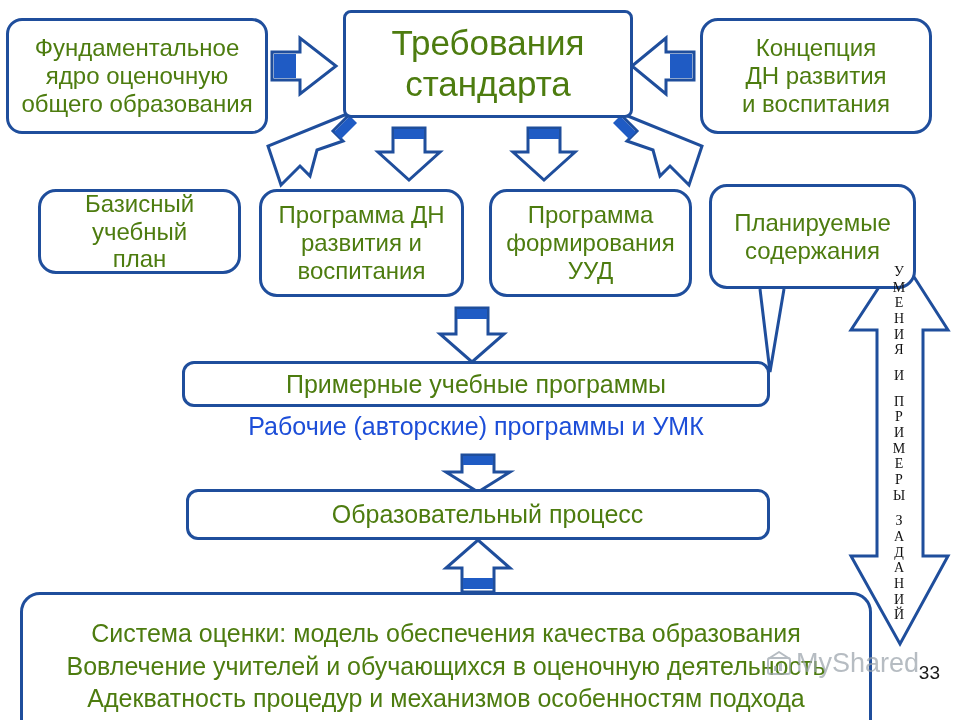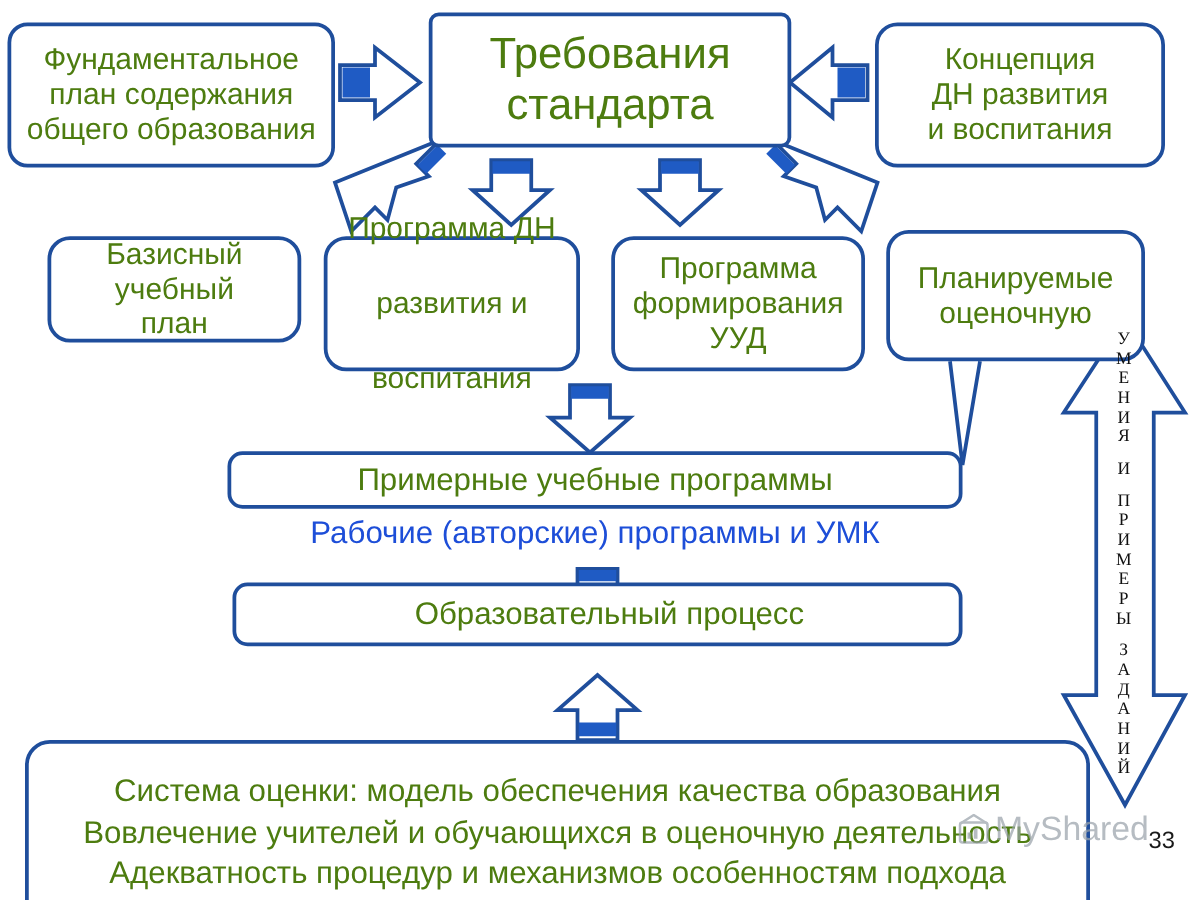--- a/index.html
+++ b/index.html
@@ -44,26 +44,26 @@
     display: block;
     white-space: nowrap;
   }
 
   
   #node-core       { left: 6px;   top: 18px;  width: 262px; height: 116px; font-size: 24px; border-radius: 16px;}
   #node-req        { left: 343px; top: 10px;  width: 290px; height: 108px; font-size: 35px; border-radius: 8px;}
   #node-concept    { left: 700px; top: 18px;  width: 232px; height: 116px; font-size: 24px; border-radius: 18px;}
 
   #node-plan       { left: 38px;  top: 189px; width: 203px; height: 85px; font-size: 24px; border-radius: 18px;}
-  #node-prog-dn    { left: 259px; top: 189px; width: 205px; height: 108px; font-size: 24px; border-radius: 18px; gap: 32px;}
+  #node-prog-dn    { left: 259px; top: 189px; width: 205px; height: 108px; font-size: 24px; border-radius: 18px;}
   #node-prog-uud   { left: 489px; top: 189px; width: 203px; height: 108px; font-size: 24px; border-radius: 18px;}
   #node-planres    { left: 709px; top: 184px; width: 207px; height: 105px; font-size: 24px; border-radius: 18px;}
 
   #node-primer     { left: 182px; top: 361px; width: 588px; height: 46px; font-size: 25px; border-radius: 12px;}
-  #node-eduproc    { left: 186px; top: 466px; width: 584px; height: 51px; font-size: 25px; border-radius: 12px; padding-left: 19px;}
+  #node-eduproc    { left: 186px; top: 489px; width: 584px; height: 51px; font-size: 25px; border-radius: 12px; padding-left: 19px;}
   #node-assess     { left: 20px;  top: 592px; width: 852px; height: 148px; font-size: 25px; border-radius: 20px; line-height:1.30;}
 
   #label-rabochie {
     position: absolute;
     left: 182px;
     top: 412px;
     width: 588px;
     text-align: center;
     font-size: 25px;
     color: #1d4ed8;
@@ -177,21 +177,21 @@
                L 851 556
                L 877 556
                L 877 330
                L 851 330 Z" fill="#ffffff" stroke="#1f4e9c" stroke-width="3" stroke-linejoin="miter"></path>
     </g>
 
   </svg>
 
   <div class="node" id="node-core">
     <span class="ln">Фундаментальное</span>
-    <span class="ln">план содержания</span>
+    <span class="ln">ядро оценочную</span>
     <span class="ln">общего образования</span>
   </div>
 
   <div class="node" id="node-req">
     <span class="ln">Требования</span>
     <span class="ln">стандарта</span>
   </div>
 
   <div class="node" id="node-concept">
     <span class="ln">Концепция</span>
@@ -212,21 +212,21 @@
   </div>
 
   <div class="node" id="node-prog-uud">
     <span class="ln">Программа</span>
     <span class="ln">формирования</span>
     <span class="ln">УУД</span>
   </div>
 
   <div class="node" id="node-planres">
     <span class="ln">Планируемые</span>
-    <span class="ln">оценочную</span>
+    <span class="ln">содержания</span>
   </div>
 
   <div class="node" id="node-primer">
     <span class="ln">Примерные учебные программы</span>
   </div>
 
   <div id="label-rabochie">Рабочие (авторские) программы и УМК</div>
 
   <div class="node" id="node-eduproc">
     <span class="ln">Образовательный процесс</span>

